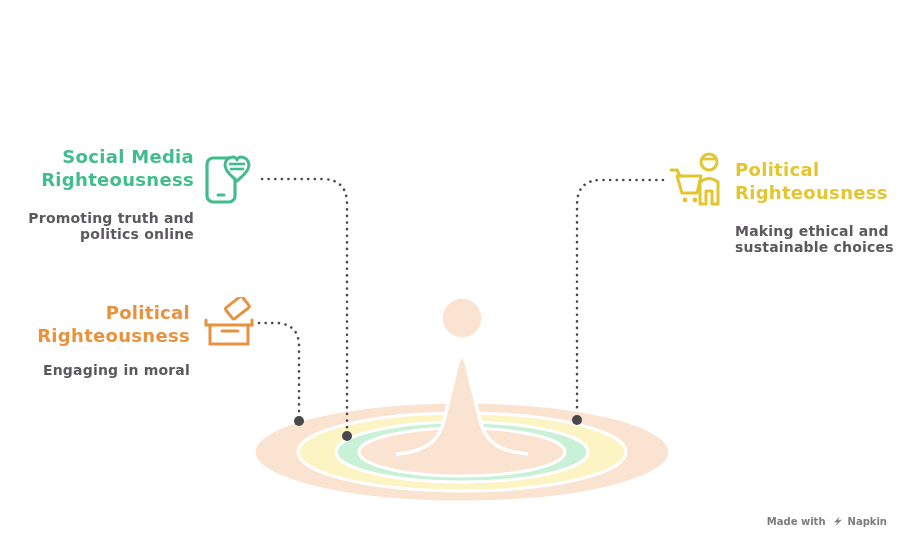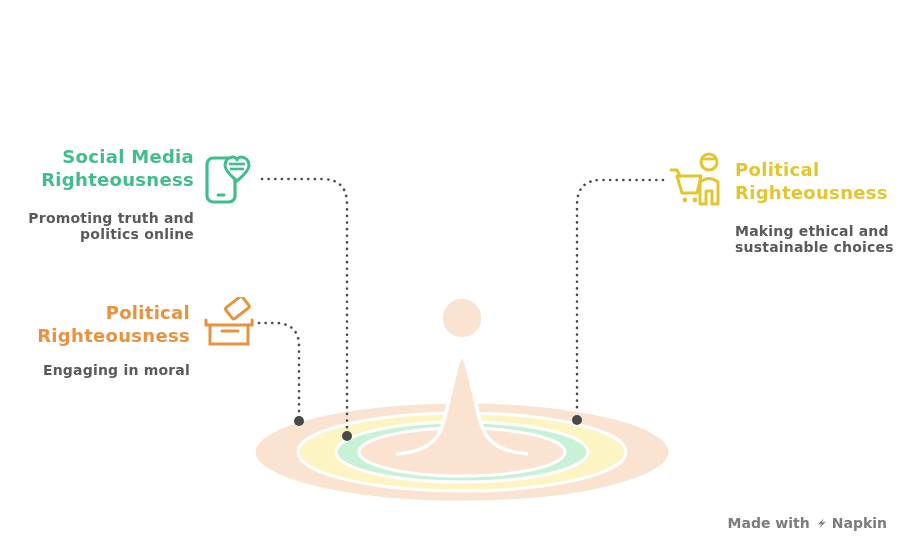--- a/index.html
+++ b/index.html
@@ -36,21 +36,21 @@
   .c-political{color:var(--color-political,#E8923E);}
   .c-consumer{color:var(--color-consumer,#E3C62F);}
   .item-icon{position:absolute;}
   .stroke-social{stroke:var(--color-social,#41BD8C);}
   .stroke-political{stroke:var(--color-political,#E8923E);}
   .stroke-consumer{stroke:var(--color-consumer,#E3C62F);}
   .dotfill-consumer{fill:var(--color-consumer,#E3C62F);}
   
   .credit{
     position:absolute;top:515px;right:25px;display:flex;align-items:center;gap:5px;
-    font-size:14px;font-weight:bold;color:var(--color-credit,#7D7B7E);text-decoration:none;
+    font-size:10px;font-weight:bold;color:var(--color-credit,#7D7B7E);text-decoration:none;
   }
   .credit svg{display:block;}
 </style>
 </head>
 <body>
 
 <div class="canvas">
 
 
   <svg class="overlay" viewBox="0 0 912 553" aria-hidden="true">

